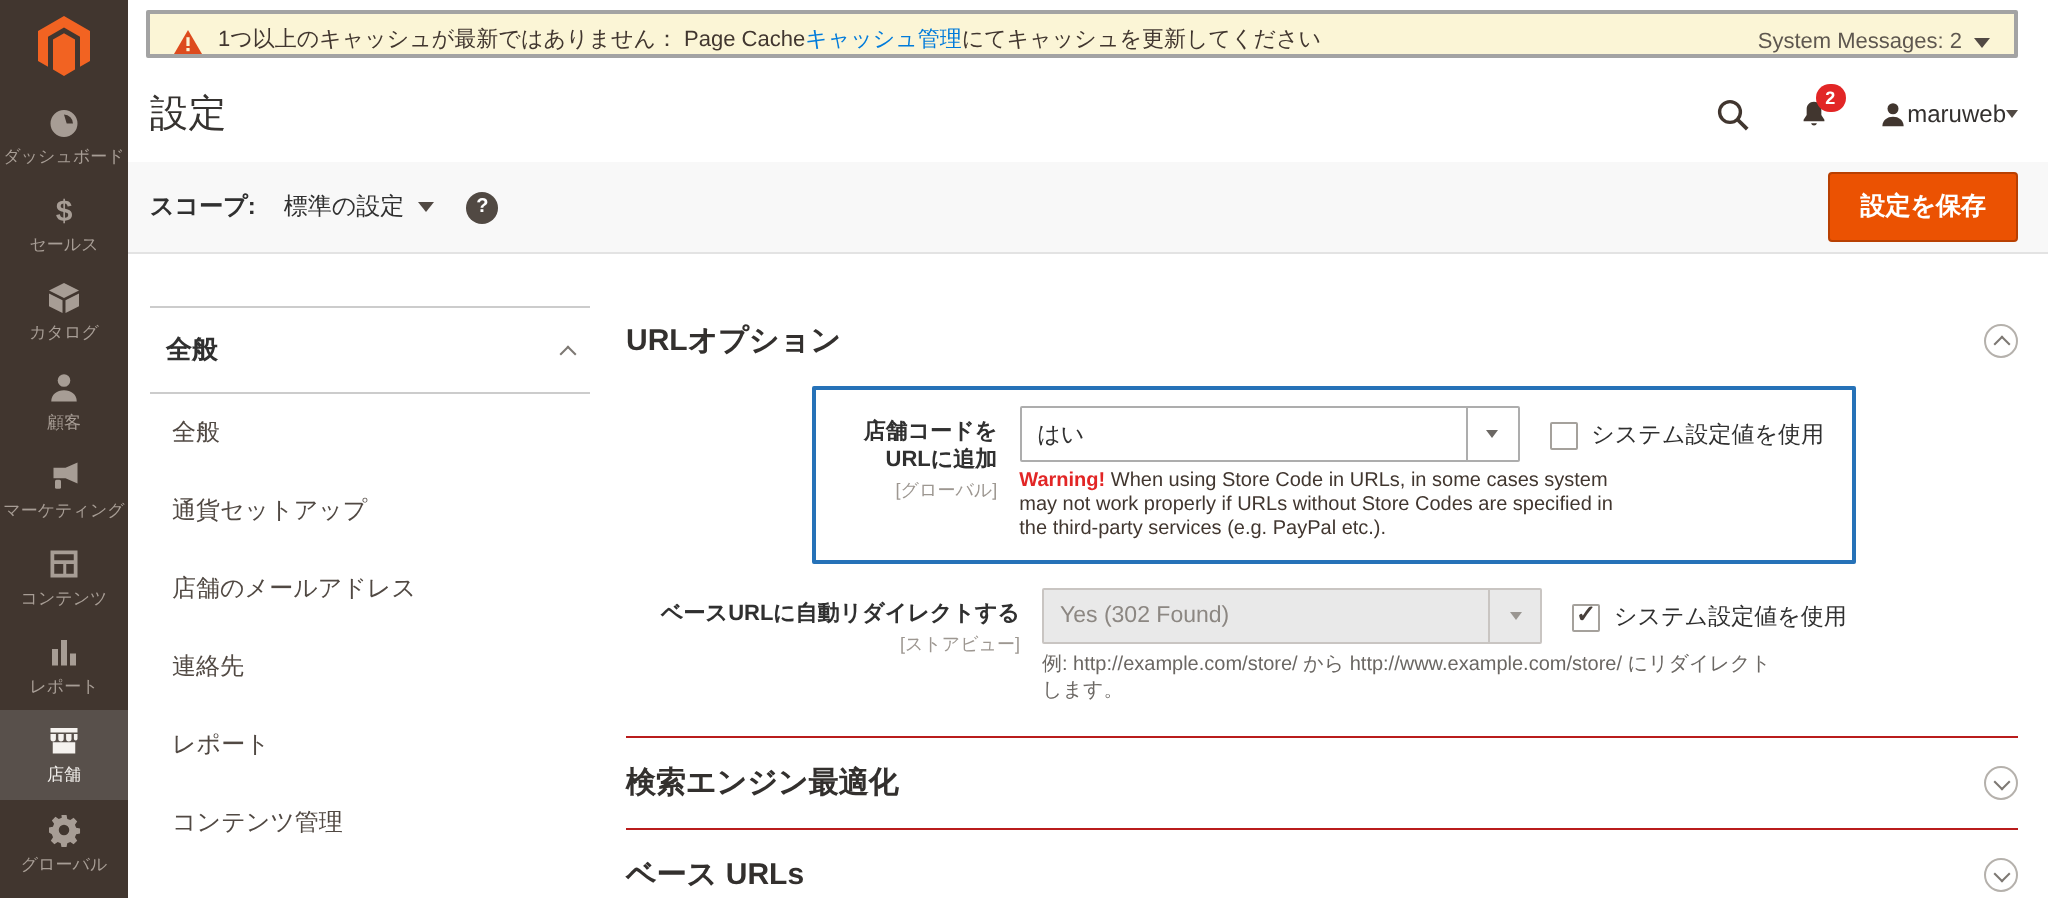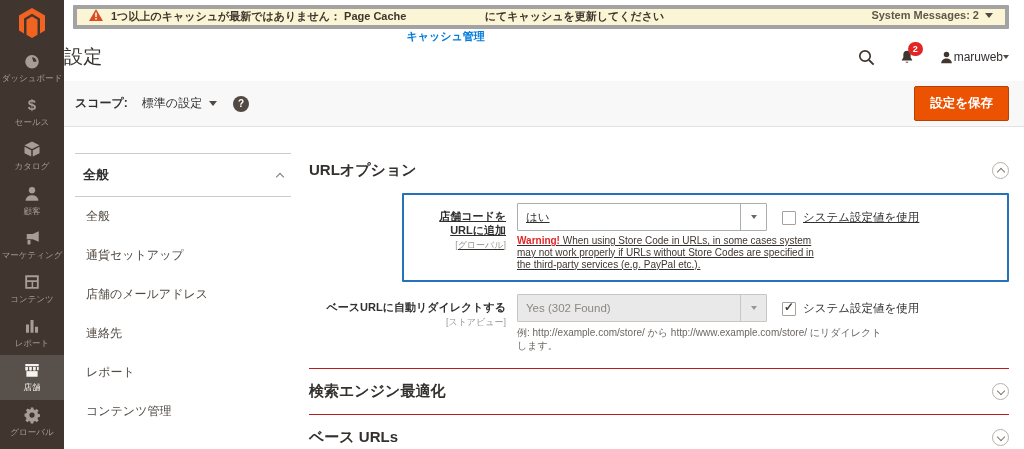--- a/index.html
+++ b/index.html
@@ -11,28 +11,28 @@
   
   .sidebar { position:absolute; left:0; top:0; width:64px; height:449px; background:#41362f; overflow:hidden; z-index:5; }
   .logo { height:46px; display:flex; align-items:center; justify-content:center; cursor:pointer; }
   .menu-item { padding:6px 1px 7px; text-align:center; color:#a79d95; font-size:8.5px; line-height:1.2; cursor:pointer; }
   .menu-item svg { display:block; margin:0 auto 3px; fill:#a79d95; }
   .menu-item.active { background:#58504b; color:#f5f2ef; }
   .menu-item.active svg { fill:#f5f2ef; }
   
   .app { position:absolute; left:64px; top:0; right:0; bottom:0; }
   
-  .msgbar { margin:5px 15px 0 9px; background:#fbf5d6; border:4px solid #a3a3a3; border-radius:1px;
-            height:24px; display:flex; align-items:flex-start; padding:0 12px; font-size:11px; color:#41362f;font-weight:bold; }
+  .msgbar { margin:5px 15px 0 9px; background:#fbf5d6; border:2px solid #a3a3a3; border-radius:1px;
+            height:24px; display:flex; align-items:flex-end; padding:0 12px; font-size:11px; color:#41362f; }
   .msgbar .warn-ico { margin-right:8px; display:flex; }
   .msgbar a { color:#007bdb; text-decoration:none; cursor:pointer;margin-top:20px; }
   .sysmsg { margin-left:auto; color:#5e574f; display:flex; align-items:center; gap:6px; cursor:pointer; }
   .caret-down { width:0; height:0; border-left:4px solid transparent; border-right:4px solid transparent; border-top:5px solid #514943; }
   
-  .header { height:52px; display:flex; align-items:center; padding:4px 15px 0 0; }
+  .header { height:52px; display:flex; align-items:center; padding:4px 15px 0 11px; }
   .page-title { font-size:19px; font-weight:400; color:#363330; letter-spacing:.2px; }
   .header-right { margin-left:auto; display:flex; align-items:center; gap:24px; }
   .hicon { position:relative; cursor:pointer; display:flex; align-items:center; }
   .badge { position:absolute; top:-7px; left:9px; background:#e22626; color:#fff; font-size:9px; font-weight:bold;
            border-radius:8px; min-width:15px; height:14px; line-height:14px; text-align:center; padding:0 3px; }
   .usermenu { display:flex; align-items:center; gap:0; cursor:pointer; font-size:12px; color:#33302e; }
   .usermenu .caret-down { border-top-width:4px; border-left-width:3.5px; border-right-width:3.5px; }
   
   .toolbar { height:46px; background:#f8f8f8; border-bottom:1px solid #e3e3e3; display:flex; align-items:center; padding:0 15px 0 11px; }
   .scope-label { font-size:12px; font-weight:bold; color:#303030; }
@@ -51,21 +51,21 @@
   .chev { width:6px; height:6px; border-right:1.5px solid #7d7873; border-bottom:1.5px solid #7d7873; display:inline-block; }
   .chev.up { transform:rotate(-135deg); margin-top:3px; }
   .chev.down { transform:rotate(45deg); margin-bottom:2px; }
   .nav-item { padding:11px 8px; color:#514943; border-left:3px solid transparent; cursor:pointer; }
   .nav-item.active { border-left-color:#eb5202; color:#1a1a1a; }
   .main-col { flex:1; margin-left:18px; padding-top:34px; }
   .section-head { display:flex; align-items:center; font-size:15px; font-weight:bold; color:#33302e; }
   .circle-btn { margin-left:auto; width:17px; height:17px; border:1px solid #b5b1ac; border-radius:50%;
                 display:flex; align-items:center; justify-content:center; cursor:pointer; background:#fff; }
   
-  .hl-box { margin:13px 0 0 93px; width:607px; border:2px solid #2672b8; border-radius:1px; padding:8px 14px 10px;text-decoration:underline; }
+  .hl-box { margin:13px 0 0 93px; width:522px; border:2px solid #2672b8; border-radius:1px; padding:8px 14px 10px; }
   .field-row { display:flex; align-items:flex-start; }
   .f-label { text-align:right; font-size:11px; font-weight:bold; color:#303030; padding-top:7px; line-height:1.25; }
   .hl-box .f-label { width:88px; }
   .row2 .f-label { width:197px; }
   .f-scope { display:block; font-size:9px; color:#9d9791; font-weight:normal; margin-top:2px; }
   .f-control { margin-left:11px; width:250px; }
   .select { height:28px; border:1px solid #adadad; border-radius:1px; background:#fff; display:flex; align-items:center;
             font-size:11.5px; color:#303030; cursor:pointer; }
   .select .val { flex:1; padding:0 8px; white-space:nowrap; overflow:hidden; }
   .select .arrow { width:26px; align-self:stretch; border-left:1px solid #adadad; display:flex; align-items:center; justify-content:center; }

